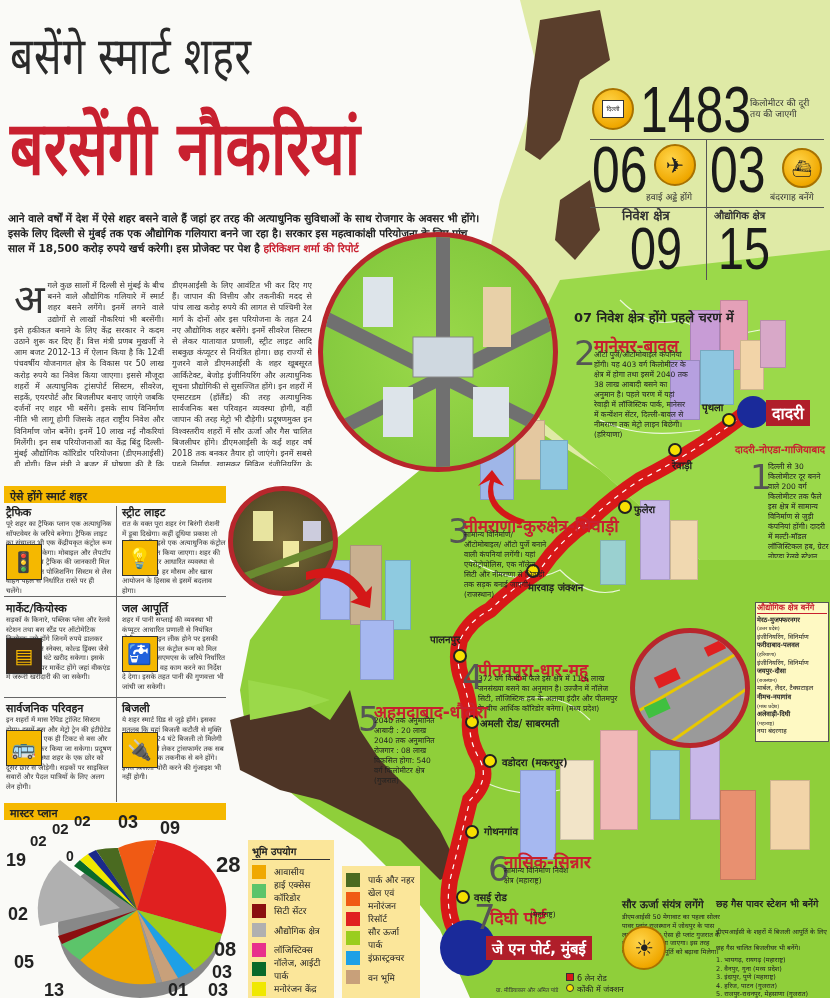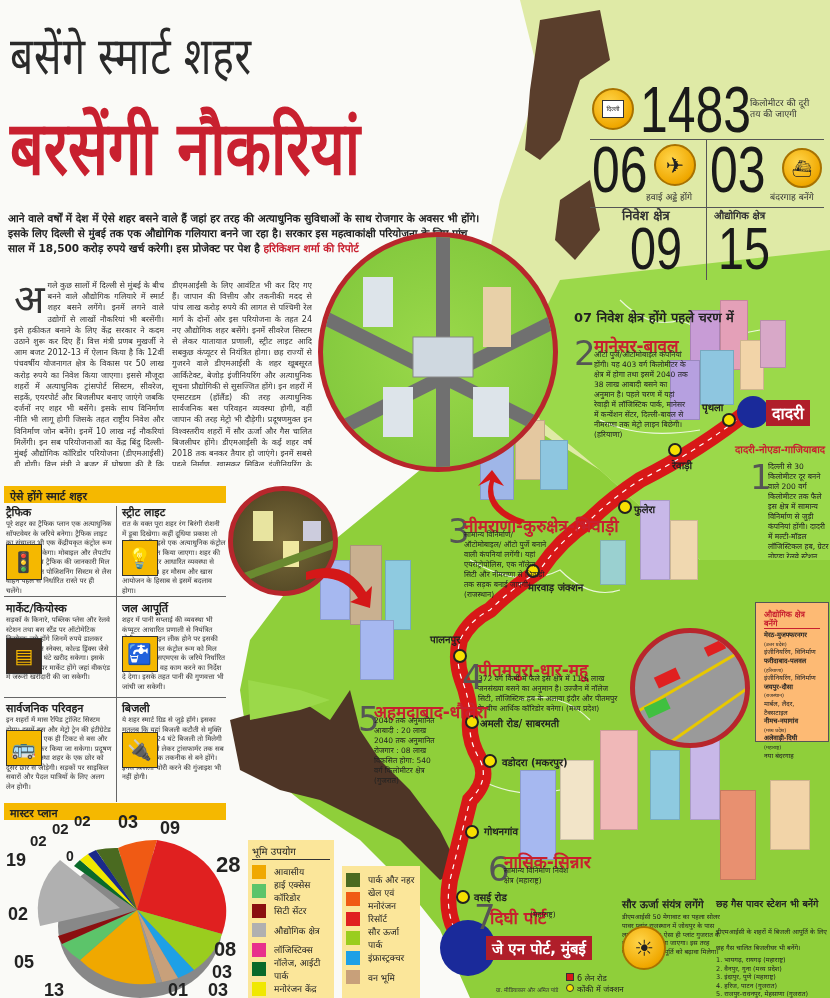--- a/index.html
+++ b/index.html
@@ -25,21 +25,21 @@
 .route-lbl{position:absolute;font-size:10px;font-weight:bold;color:#222;white-space:nowrap}
 .zone-title{position:absolute;color:#c8202f;font-weight:bold;font-size:17px;white-space:nowrap}
 .zone-num{position:absolute;font-size:34px;color:#555;font-weight:normal;line-height:34px}
 .zone-text{position:absolute;font-size:7.5px;line-height:10px;color:#222}
 .station-dot{position:absolute;width:14px;height:14px;border-radius:50%;background:#f7e000;border:2px solid #222}
 .legend-box{position:absolute;background:#fbe69a;padding:4px}
 .legend-item{display:flex;align-items:center;height:19.5px;font-size:9px;color:#222}
 .swatch{width:14px;height:14px;margin-right:8px;flex-shrink:0}
 .pie-lbl{position:absolute;font-size:16px;font-weight:bold;color:#222;font-family:"Liberation Sans",sans-serif}
 .building{position:absolute;border:1px solid rgba(0,0,0,.15)}
-.industrial-box{position:absolute;left:755px;top:602px;width:74px;height:140px;background:#fdba74;border:1px solid #555;padding:8px;font-size:6.5px;line-height:8.6px}
+.industrial-box{position:absolute;left:755px;top:602px;width:74px;height:140px;background:#fef9c3;border:1px solid #555;padding:1px;font-size:6.5px;line-height:8.6px}
 .industrial-box h5{color:#c8202f;font-size:8px;border-bottom:1px solid #c8202f;margin-bottom:2px}
 </style>
 </head>
 <body>
 
 <svg class="map-bg" viewBox="0 0 830 998">
 
   <path d="M520,0 L830,0 L830,560 L700,560 L580,470 L520,420 L480,300 L500,200 L540,80 Z" fill="#dfeaa6"></path>
 
   <path d="M540,20 L600,10 L610,60 L580,80 L560,140 L540,160 L525,150 L530,90 Z" fill="#5a3e2c"></path>
@@ -223,21 +223,21 @@
   <span class="pie-lbl" style="left:6px;top:850px;font-size:18px">19</span>
   <span class="pie-lbl" style="left:66px;top:848px;font-size:14px">0</span>
   <span class="pie-lbl" style="left:30px;top:832px;font-size:15px">02</span>
   <span class="pie-lbl" style="left:52px;top:820px;font-size:15px">02</span>
   <span class="pie-lbl" style="left:74px;top:812px;font-size:15px">02</span>
   <span class="pie-lbl" style="left:118px;top:812px;font-size:18px">03</span>
   <span class="pie-lbl" style="left:160px;top:818px;font-size:18px">09</span>
 </div>
 
 <div class="legend-box" style="left:248px;top:840px;width:86px;height:158px">
-  <div style="font-size:10px;font-weight:normal;border-bottom:1px solid #333;margin-bottom:2px;padding-bottom:1px">भूमि उपयोग</div>
+  <div style="font-size:10px;font-weight:bold;border-bottom:1px solid #333;margin-bottom:2px;padding-bottom:1px">भूमि उपयोग</div>
   <div class="legend-item">
       <span class="swatch" style="background:#f0a800"></span>
       <span>आवासीय</span>
     </div>
   <div class="legend-item">
       <span class="swatch" style="background:#5cc46a"></span>
       <span>हाई एक्सेस कॉरिडोर</span>
     </div>
   <div class="legend-item">
       <span class="swatch" style="background:#8b1010"></span>

